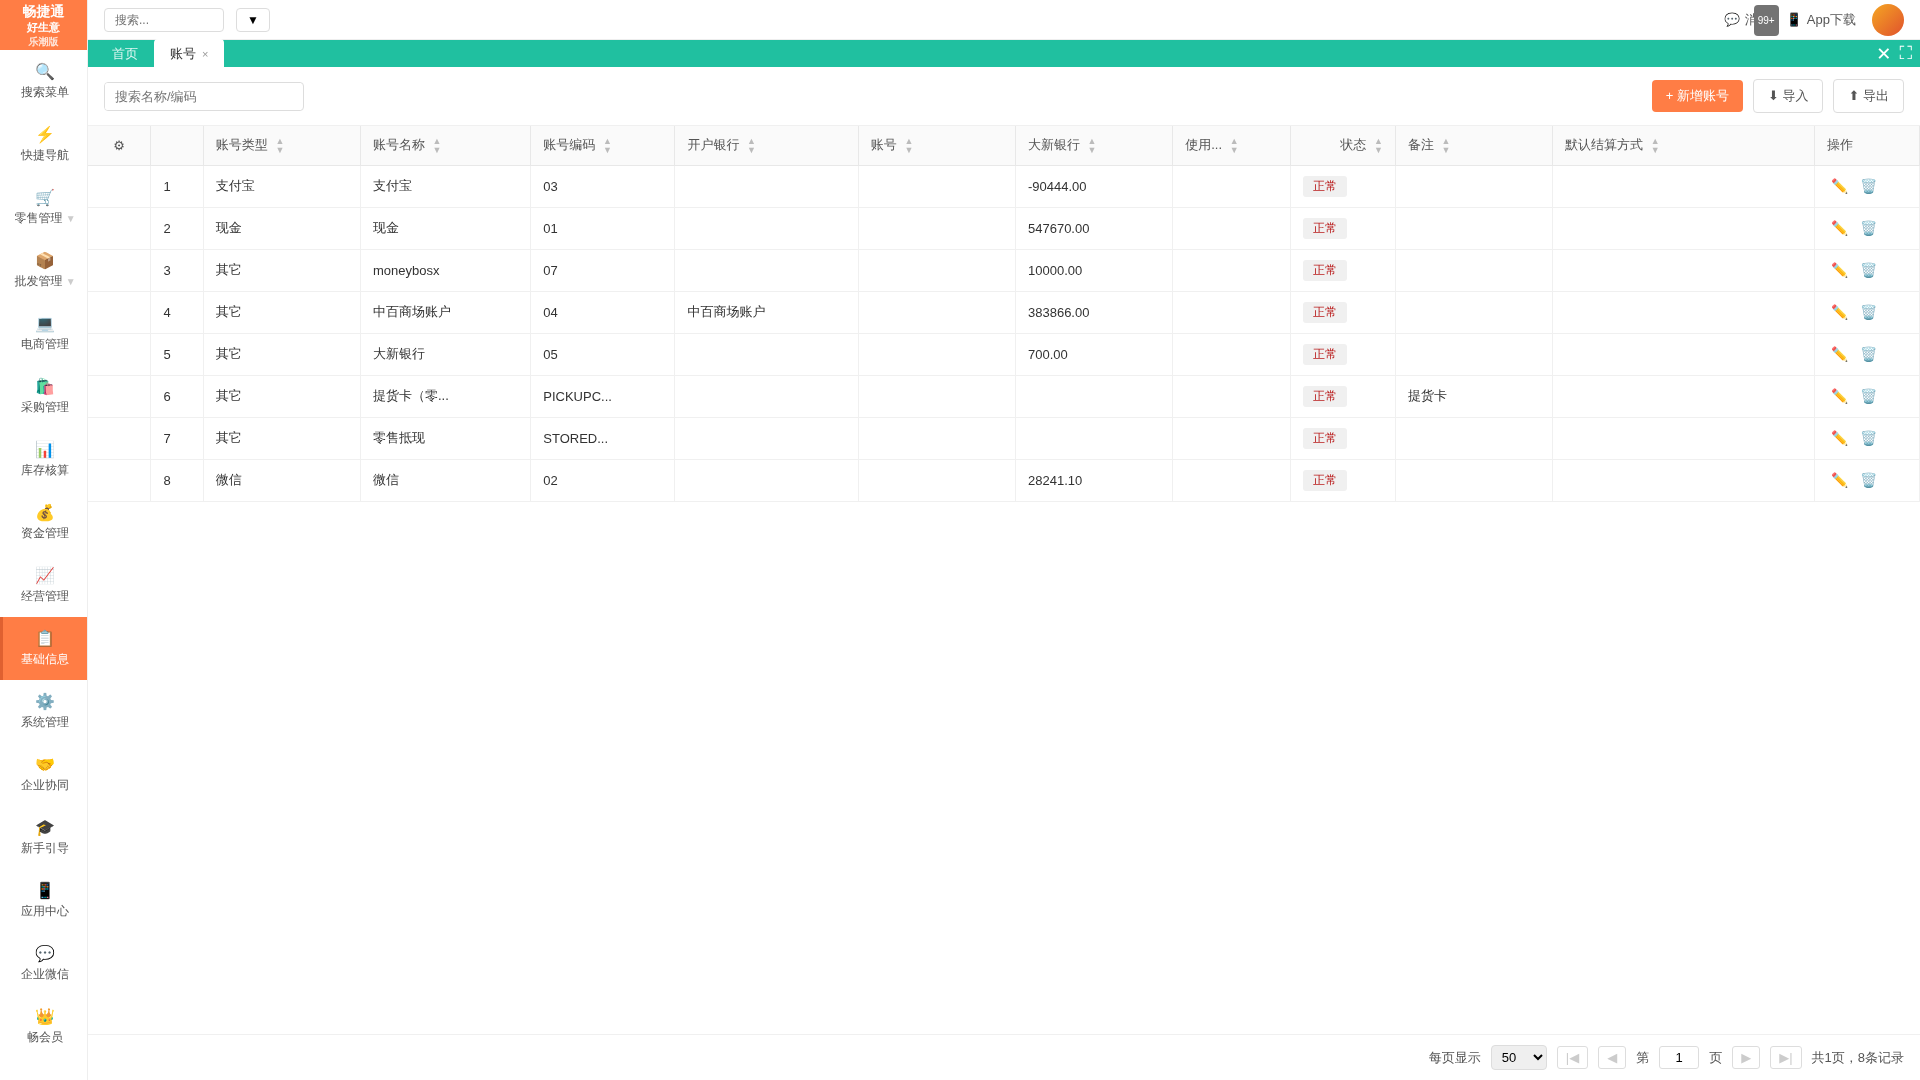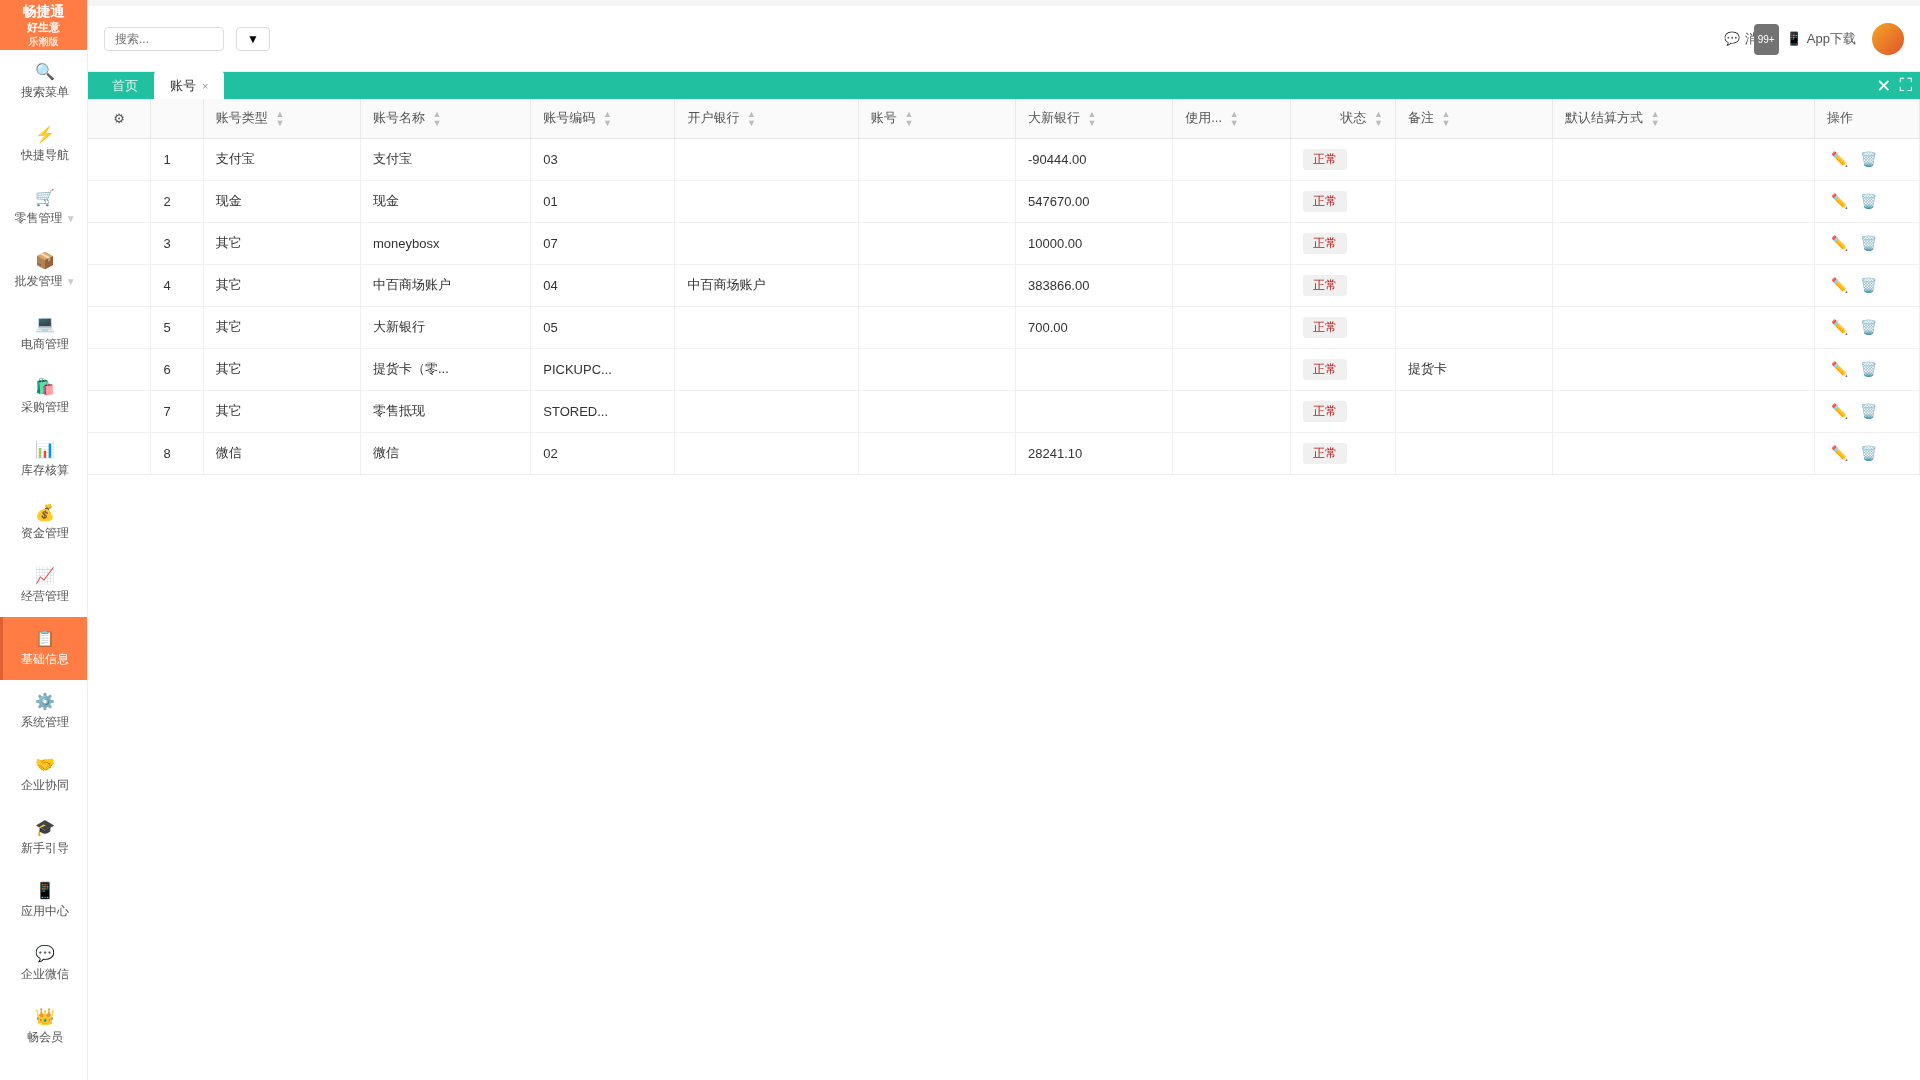--- a/index.html
+++ b/index.html
@@ -41,29 +41,28 @@
     
     .main {
       flex: 1;
       display: flex;
       flex-direction: column;
       overflow: hidden;
     }
 
     
     .top-header {
-      height: 66px;
+      height: 40px;
       background: #fff;
       display: flex;
       align-items: center;
       justify-content: space-between;
       padding: 0 16px;
       border-bottom: 1px solid #eee;
       flex-shrink: 0;
-      margin-top: 6px;
     }
     .top-header-left { display: flex; align-items: center; gap: 12px; }
     .search-box-top {
       border: 1px solid #ddd;
       border-radius: 4px;
       padding: 4px 10px;
       font-size: 12px;
       color: #999;
       width: 120px;
     }
@@ -385,20 +384,37 @@
       <span class="close-icon">×</span>
     </div>
     <div class="tab-bar-end">
       <span class="tab-end-btn">✕</span>
       <span class="tab-end-btn">⛶</span>
     </div>
   </div>
 
   <div class="page-content">
 
+    <div class="toolbar">
+      <div class="search-bar">
+        <input class="search-input" type="text" placeholder="搜索名称/编码" style="">
+        <button class="search-btn">🔍</button>
+      </div>
+      <div class="toolbar-right">
+        <button class="btn-primary">
+          <span>+ 新增账号</span>
+        </button>
+        <button class="btn-default">
+          <span>⬇ 导入</span>
+        </button>
+        <button class="btn-default">
+          <span>⬆ 导出</span>
+        </button>
+      </div>
+    </div>
 
     <div class="table-wrapper">
       <table>
         <thead>
           <tr>
             <th class="col-gear settings-icon-cell">⚙</th>
             <th style="width:40px;"></th>
             <th class="col-type">
               <span>账号类型</span>
               <span class="sort-icons">
@@ -614,14 +630,30 @@
       <td></td>
       <td>
         <button class="action-btn" title="编辑">✏️</button>
         <button class="action-btn" title="删除">🗑️</button>
       </td>
     </tr>
           </tbody>
       </table>
     </div>
 
+    <div class="pagination">
+      <span>每页显示</span>
+      <select class="page-size-select">
+        <option>50</option>
+        <option>100</option>
+        <option>200</option>
+      </select>
+      <button class="page-btn" disabled="">|◀</button>
+      <button class="page-btn" disabled="">◀</button>
+      <span>第</span>
+      <input class="page-input" type="text" value="1" style="">
+      <span>页</span>
+      <button class="page-btn" disabled="">▶</button>
+      <button class="page-btn" disabled="">▶|</button>
+      <span>共1页，8条记录</span>
+    </div>
   </div>
 </div>
 
 </body></html>

